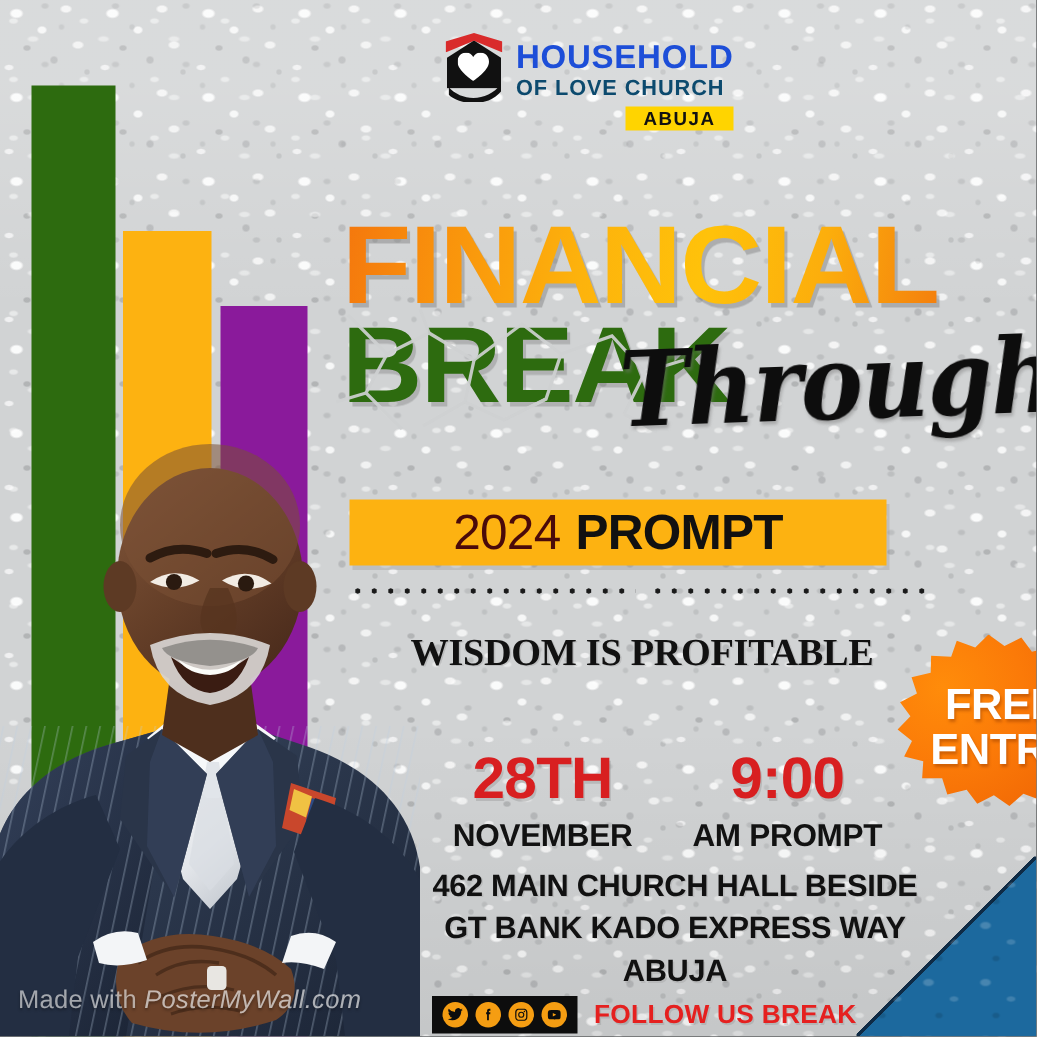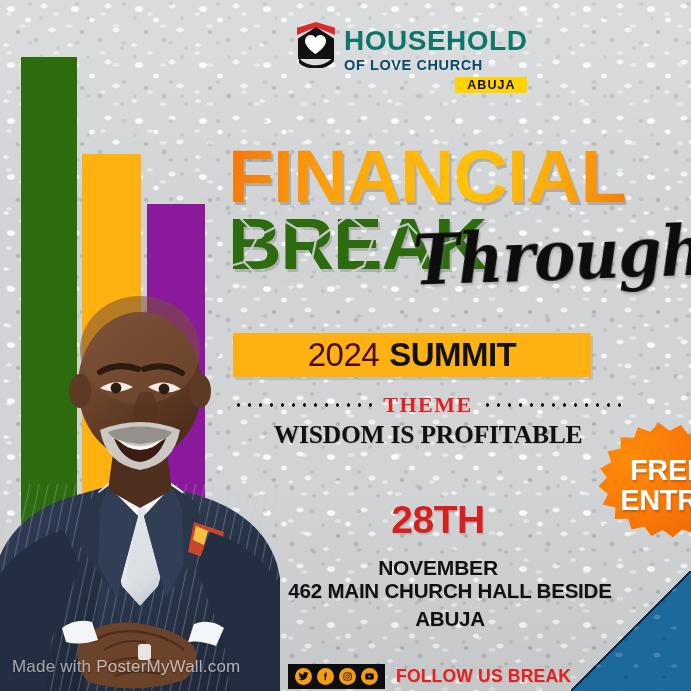--- a/index.html
+++ b/index.html
@@ -70,21 +70,21 @@
   }
   .logo-mark .heart{
     position:absolute;left:9px;top:13px;width:21px;height:19px;background:#fff;
     clip-path:path("M10.5 19 C10.5 19 0 12.3 0 6.2 C0 2.5 2.6 0 5.7 0 C7.8 0 9.6 1.2 10.5 3 C11.4 1.2 13.2 0 15.3 0 C18.4 0 21 2.5 21 6.2 C21 12.3 10.5 19 10.5 19 Z");
   }
   .logo-mark .swoosh{
     position:absolute;left:3px;top:33px;width:35px;height:13px;background:#111;
     clip-path:path("M0 3 C9 13 26 13 35 1 L35 6 C26 17 7 15 0 8 Z");
   }
   .logo-txt{display:flex;flex-direction:column;line-height:1;padding-top:5px;}
-  #logo-line1{font-size:28px;font-weight:700;letter-spacing:.5px;color:#0f766e;white-space:nowrap;}
+  #logo-line1{font-size:22px;font-weight:700;letter-spacing:.5px;color:#1d4ed8;white-space:nowrap;}
   #logo-line2{font-size:14.5px;font-weight:700;letter-spacing:.6px;color:#0c4a6e;margin-top:3px;white-space:nowrap;}
   #logo-badge{
     align-self:flex-end;margin-top:4px;background:#ffd400;color:#111;
     font-size:12.5px;font-weight:700;letter-spacing:1px;padding:2px 12px;
   }
 
   
   #headline{position:absolute;left:228px;top:142px;width:420px;}
   #t-financial{
     font-size:74px;font-weight:800;letter-spacing:-1px;line-height:.95;
@@ -130,21 +130,21 @@
 
   #theme-lines{position:absolute;left:233px;top:420px;width:390px;text-align:center;color:#111;font-family:Liberation Serif, serif;}
   #theme-lines div{font-size:25.5px;font-weight:800;line-height:1.16;letter-spacing:-.2px;
     text-shadow:1px 1px 0 rgba(150,150,150,.35);}
 
   
   #datetime{position:absolute;left:300px;top:500px;width:290px;display:flex;justify-content:center;align-items:flex-end;gap:0;}
   .dt-col{flex:0 0 auto;text-align:center;padding:0 16px;}
   .dt-big{font-size:39px;font-weight:800;color:#d81f20;line-height:1;letter-spacing:-.5px;
     text-shadow:1px 2px 0 rgba(140,140,140,.35);}
-  .dt-sub{font-size:21px;font-weight:800;color:#121212;line-height:1.1;margin-top:17px;letter-spacing:-.2px;}
+  .dt-sub{font-size:21px;font-weight:800;color:#121212;line-height:1.1;margin-top:7px;letter-spacing:-.2px;}
   #dt-divider{width:6px;background:#fdb211;margin:2px 4px 4px;border-radius:1px;}
 
   
   #address{position:absolute;left:250px;top:577px;width:400px;text-align:center;color:#111;}
   #address div{font-size:20.5px;font-weight:800;line-height:1.38;letter-spacing:-.2px;
     text-shadow:1px 1px 0 rgba(150,150,150,.3);}
 
   
   #free-burst{
     position:absolute;left:584px;top:423px;width:150px;height:126px;
@@ -176,21 +176,21 @@
   .soc svg{width:11px;height:11px;fill:#0d0d0d;}
   #follow-live{color:#e5201f;font-size:17.5px;font-weight:800;letter-spacing:.2px;
     text-shadow:1px 1px 0 rgba(140,140,140,.3);}
 
   
   #watermark{
     position:absolute;left:12px;top:657px;font-size:17px;color:rgba(245,245,245,.62);
     font-family:"Liberation Sans", sans-serif;letter-spacing:.2px;white-space:nowrap;
     text-shadow:0 1px 2px rgba(0,0,0,.35);
   }
-  #watermark .pm{color:rgba(250,250,250,.66);}
+  #watermark .pm{color:rgba(250,250,250,.66);font-style:italic;}
 </style>
 </head>
 <body>
 
 <div id="poster">
 
   <div class="bg-base"></div>
   <div class="bg-tex"></div>
   <div class="bg-tex2"></div>
   <div class="vig"></div>
@@ -233,42 +233,46 @@
           <path d="M192,70 L214,82"></path>
           <path d="M20,56 L0,62"></path>
         </g>
       </svg>
     </div>
     <div id="t-through">Through</div>
   </div>
 
   <div id="summit-banner">
     <span class="yr">2024</span>
-    <span class="sm">SUMMIT</span>
+    <span class="sm">PROMPT</span>
   </div>
 
   <div id="theme-row">
     <span class="dotline"></span>
-    <span id="t-theme">THEME</span>
     <span class="dotline"></span>
   </div>
   <div id="theme-lines">
     <div>WISDOM IS PROFITABLE</div>
   </div>
 
   <div id="datetime">
     <div class="dt-col">
       <div class="dt-big">28TH</div>
       <div class="dt-sub">NOVEMBER</div>
     </div>
     <div id="dt-divider"></div>
+    <div class="dt-col">
+      <div class="dt-big">9:00</div>
+      <div class="dt-sub">AM PROMPT</div>
+    </div>
   </div>
 
   <div id="address">
     <div>462 MAIN CHURCH HALL BESIDE</div>
+    <div>GT BANK KADO EXPRESS WAY</div>
     <div>ABUJA</div>
   </div>
 
   <div id="free-burst">
     <span class="l1">FREE</span>
     <span class="l2">ENTRY</span>
   </div>
 
   <div id="portrait">
     <svg viewBox="0 0 300 445" preserveAspectRatio="xMidYMax meet">

